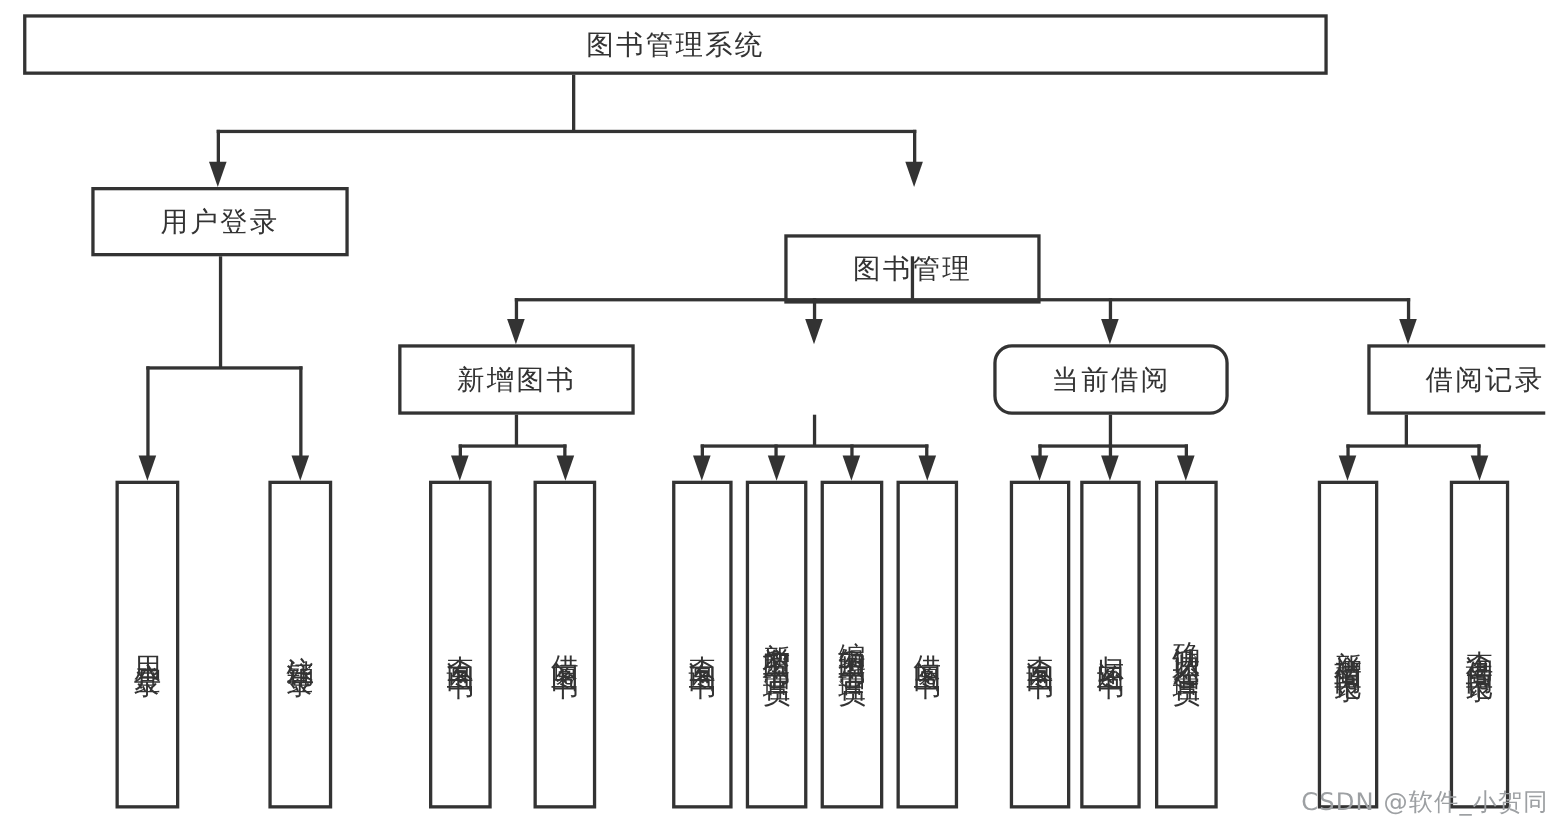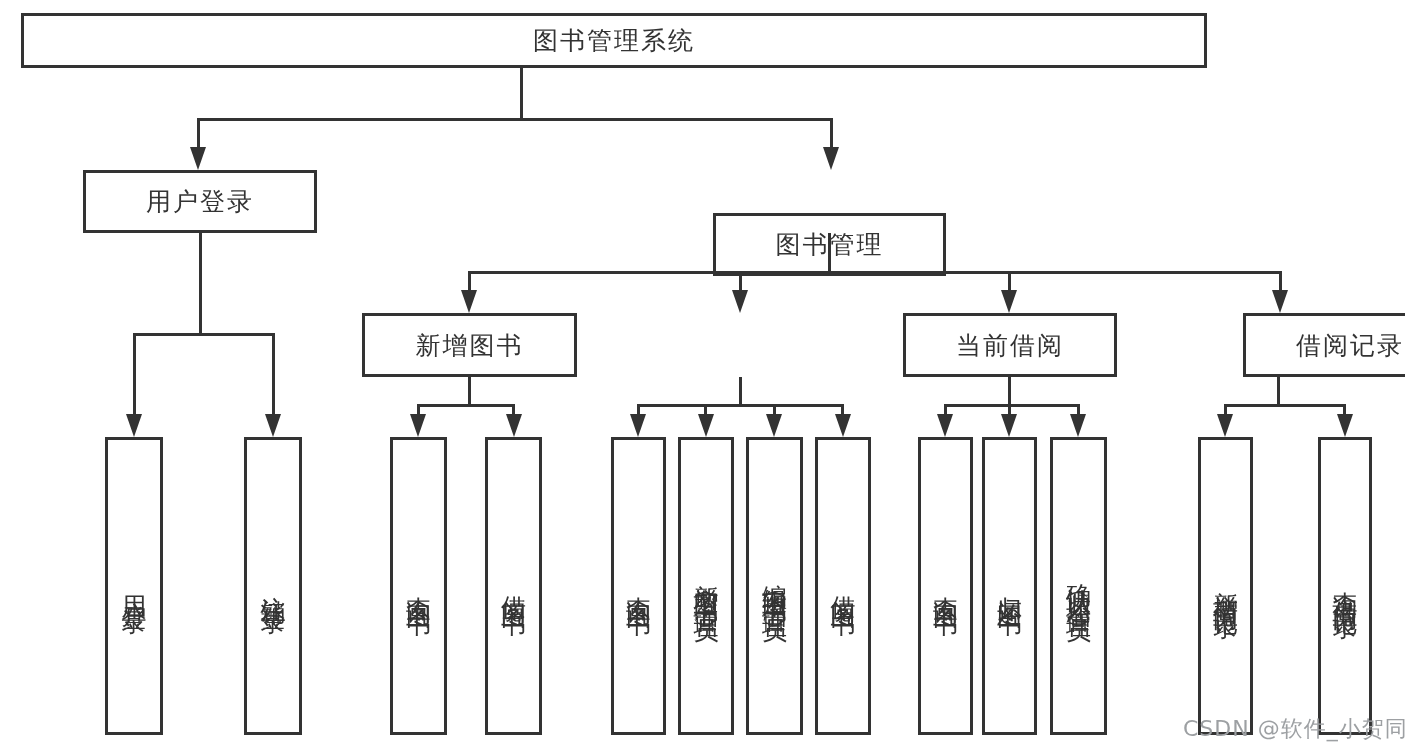--- a/index.html
+++ b/index.html
@@ -41,21 +41,21 @@
   <div class="box" style="left:83px;top:170px;width:234px;height:63px;">
     <span>用户登录</span>
   </div>
   <div class="box" style="left:713px;top:170px;width:233px;height:63px;margin-top:43px;">
     <span>图书管理</span>
   </div>
 
   <div class="box" style="left:362px;top:313px;width:215px;height:64px;">
     <span>新增图书</span>
   </div>
-  <div class="box" style="left:903px;top:313px;width:214px;height:64px;">
+  <div class="box" style="left:903px;top:313px;width:214px;height:64px;border-radius:17px;">
     <span>当前借阅</span>
   </div>
   <div class="box" style="left:1243px;top:313px;width:214px;height:64px;">
     <span>借阅记录</span>
   </div>
 
   <div class="box leaf" style="left:105px;top:437px;width:58px;height:298px;">
     <span class="vtxt">用户登录</span>
   </div>
   <div class="box leaf" style="left:244px;top:437px;width:58px;height:298px;">

